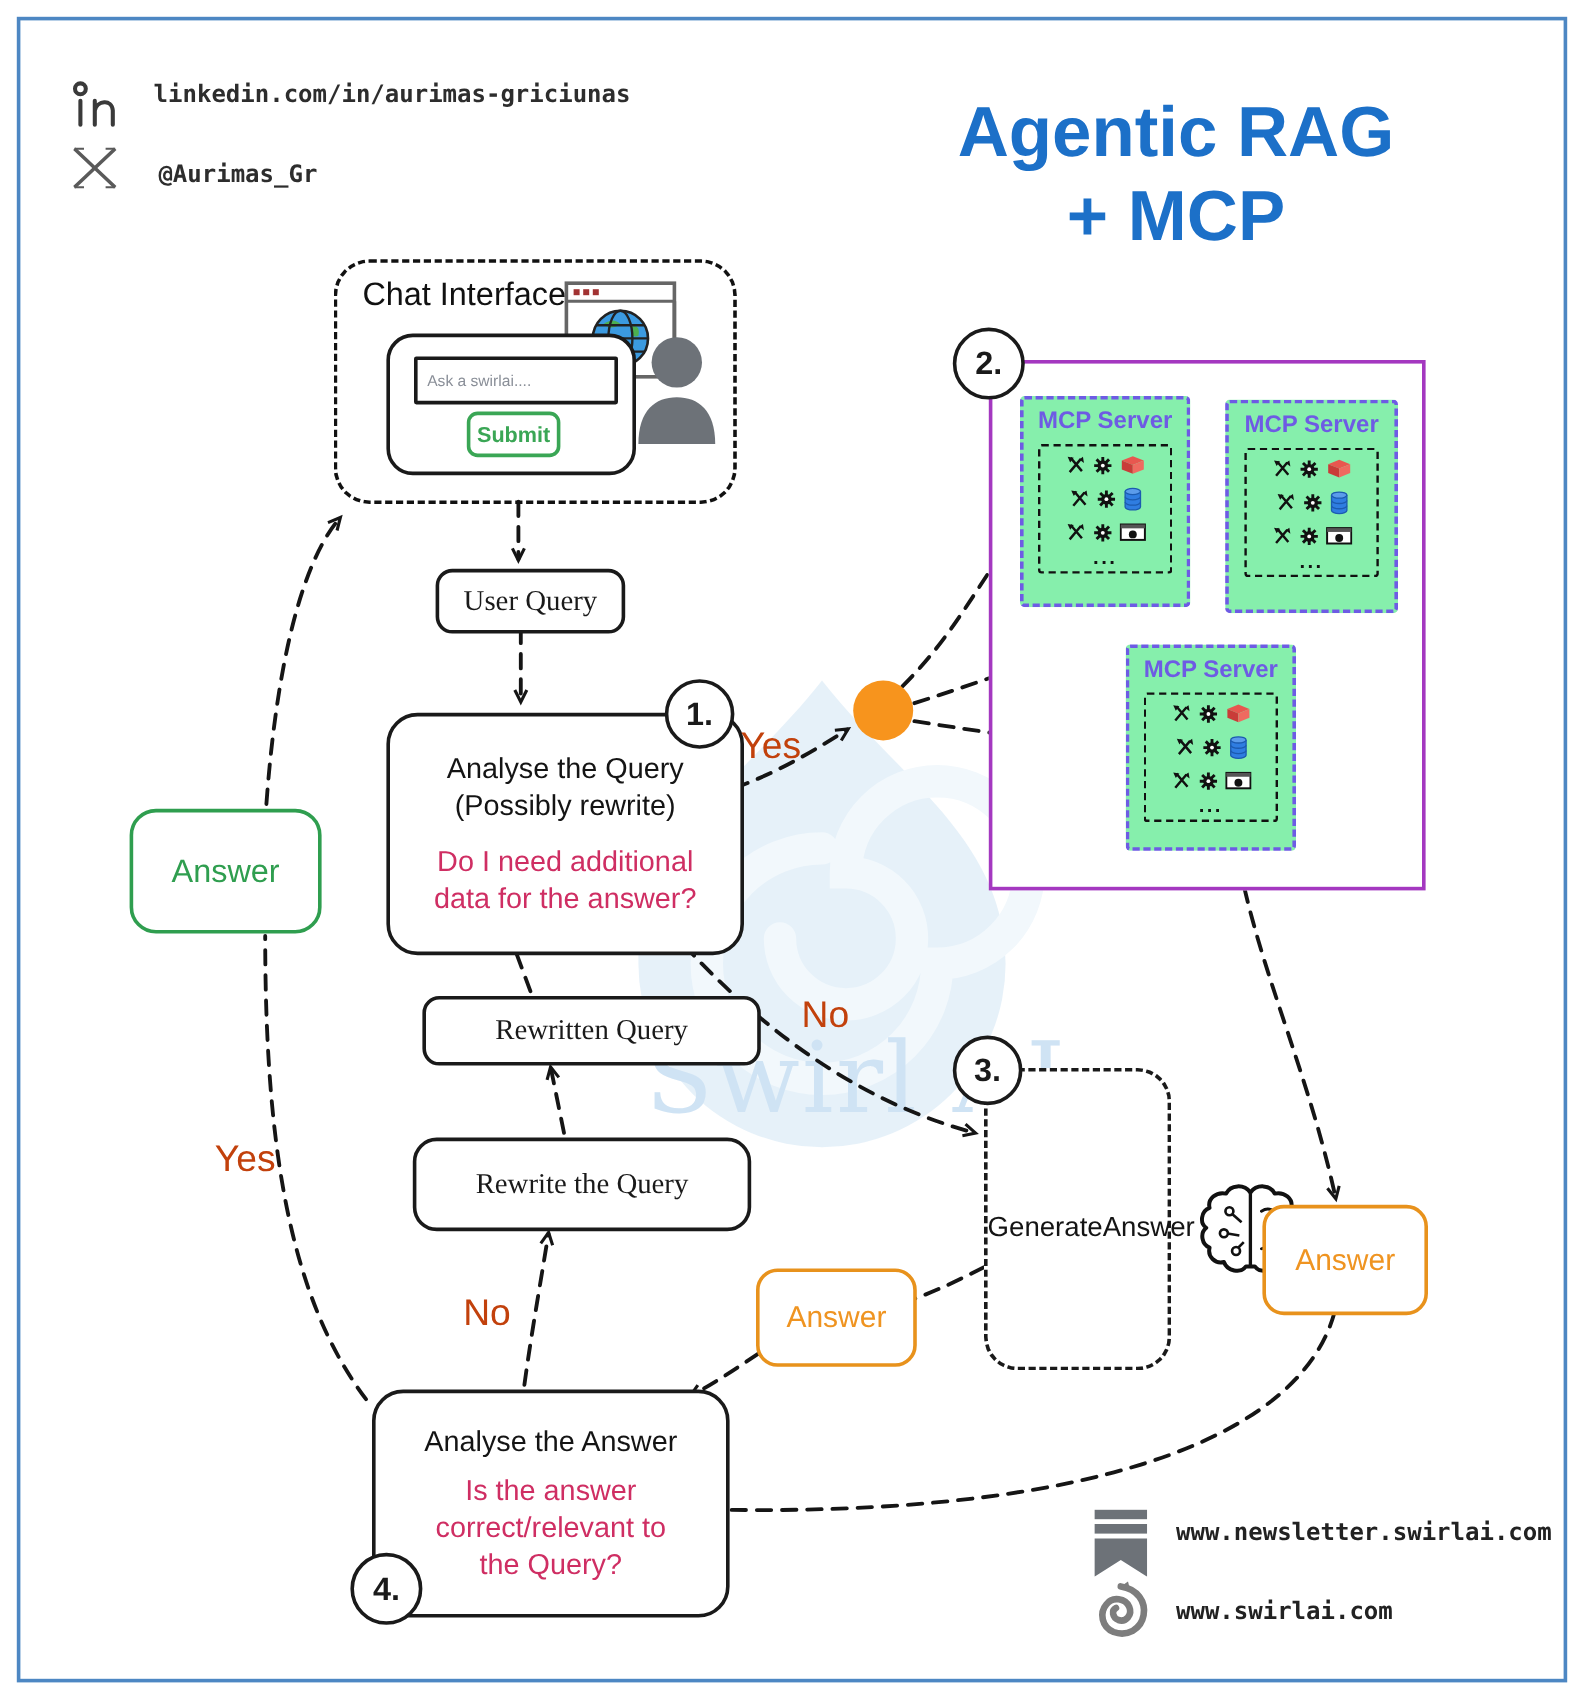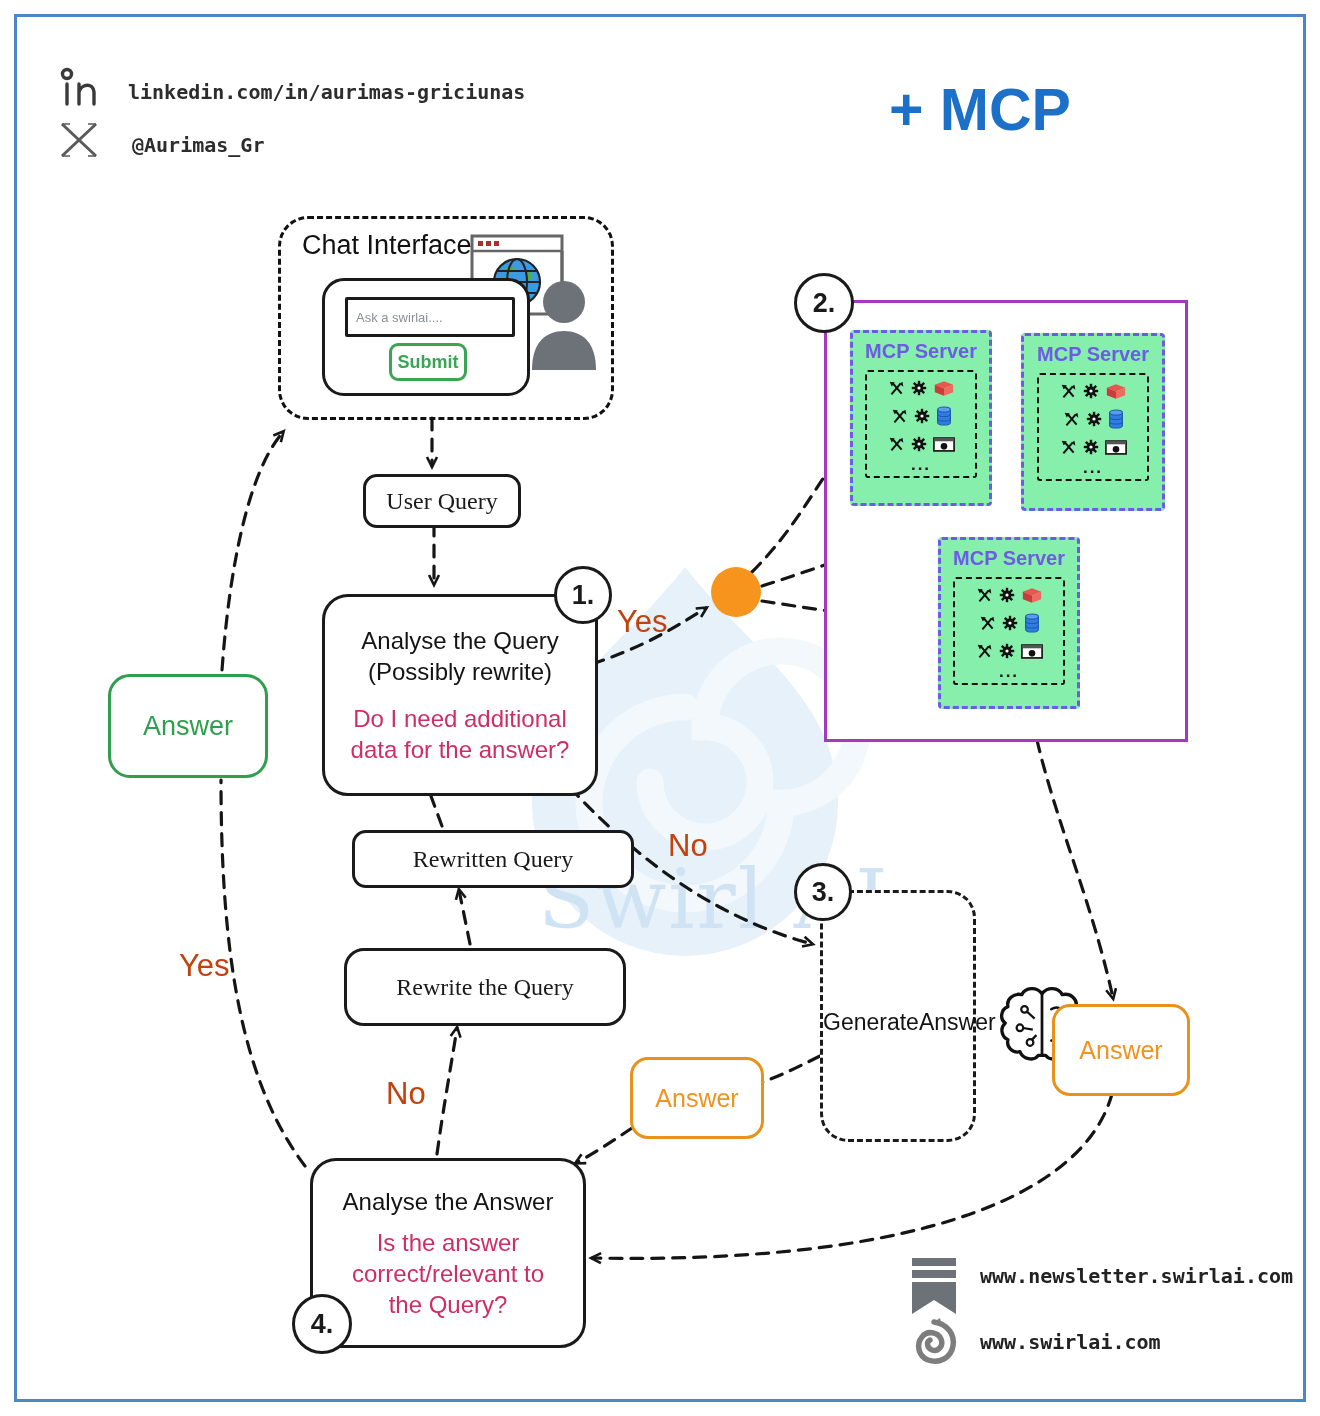--- a/index.html
+++ b/index.html
@@ -26,21 +26,21 @@
   .chat-label{position:absolute;left:302px;top:230px;font-size:27px;color:#111;z-index:3;}
   .chat-panel{position:absolute;left:322px;top:278px;width:202px;height:112px;background:#fff;
     border:3.5px solid #1a1a1a;border-radius:22px;z-index:3;}
   .chat-input{position:absolute;left:20px;top:16px;width:156px;height:34px;
     border:3px solid #1a1a1a;border-radius:2px;display:flex;align-items:center;
     padding-left:8px;font-size:13px;color:#8a8f98;}
   .submit-btn{position:absolute;left:64px;top:62px;width:72px;height:32px;background:#fff;
     border:3px solid #3aa655;border-radius:9px;color:#3aa655;font-size:18px;font-weight:600;
     display:flex;align-items:center;justify-content:center;}
   
-  .big-node{flex-direction:column;border-radius:26px;padding:10px 2px;}
+  .big-node{flex-direction:column;border-radius:26px;padding:10px 13px;}
   .bn-title{font-size:24px;color:#141414;line-height:1.3;}
   .bn-question{font-size:24px;color:#cf2e63;line-height:1.3;margin-top:16px;}
   
   .label-node{font-size:24px;border-radius:14px;font-family:Liberation Serif, serif;}
   
   .answer-green{position:absolute;border:3.4px solid #2f9e4f;border-radius:22px;background:#fff;
     color:#2f9e4f;font-size:27px;display:flex;align-items:center;justify-content:center;z-index:3;}
   .answer-orange{position:absolute;border:3.4px solid #e8921c;border-radius:18px;background:#fff;
     color:#ef9421;font-size:25px;display:flex;align-items:center;justify-content:center;z-index:3;}
   
@@ -107,32 +107,33 @@
 
   <div class="abs" style="left:57px;top:64px;z-index:3;">
     <svg width="48" height="46" viewBox="0 0 48 46">
       <g fill="none" stroke="#3a3a3a" stroke-width="3.4" stroke-linecap="round">
         <circle cx="10" cy="10" r="4.5"></circle>
         <path d="M10 20 L10 40"></path>
         <path d="M22 40 L22 20 M22 28 C24 20 36 18 37 28 L37 40"></path>
       </g>
     </svg>
   </div>
-  <div class="abs social-text" style="left:128px;top:80px;z-index:3;">linkedin.com/in/aurimas-griciunas</div>
+  <div class="abs social-text" style="left:128px;top:66px;z-index:3;">linkedin.com/in/aurimas-griciunas</div>
   <div class="abs" style="left:58px;top:120px;z-index:3;">
     <svg width="42" height="40" viewBox="0 0 42 40">
       <g fill="none" stroke="#5a5a5a" stroke-width="3">
         <path d="M4 4 L38 36 M38 4 L4 36"></path>
         <path d="M4 4 L12 4 M30 4 L38 4 M4 36 L12 36 M30 36 L38 36" stroke-width="1.6"></path>
       </g>
     </svg>
   </div>
   <div class="abs social-text" style="left:132px;top:133px;z-index:3;">@Aurimas_Gr</div>
 
   <div class="title">
+    <div>Agentic RAG</div>
     <div>+ MCP</div>
   </div>
 
   <div class="chat-box"></div>
   <div class="chat-label">Chat Interface</div>
   <div class="abs" style="left:470px;top:230px;z-index:2;">
     <svg width="98" height="120" viewBox="0 0 98 120">
       <rect x="2" y="6" width="90" height="78" fill="#fff" stroke="#666" stroke-width="3"></rect>
       <line x1="2" y1="21" x2="92" y2="21" stroke="#666" stroke-width="2.6"></line>
       <rect x="8" y="11" width="5" height="5" fill="#a23333"></rect>

